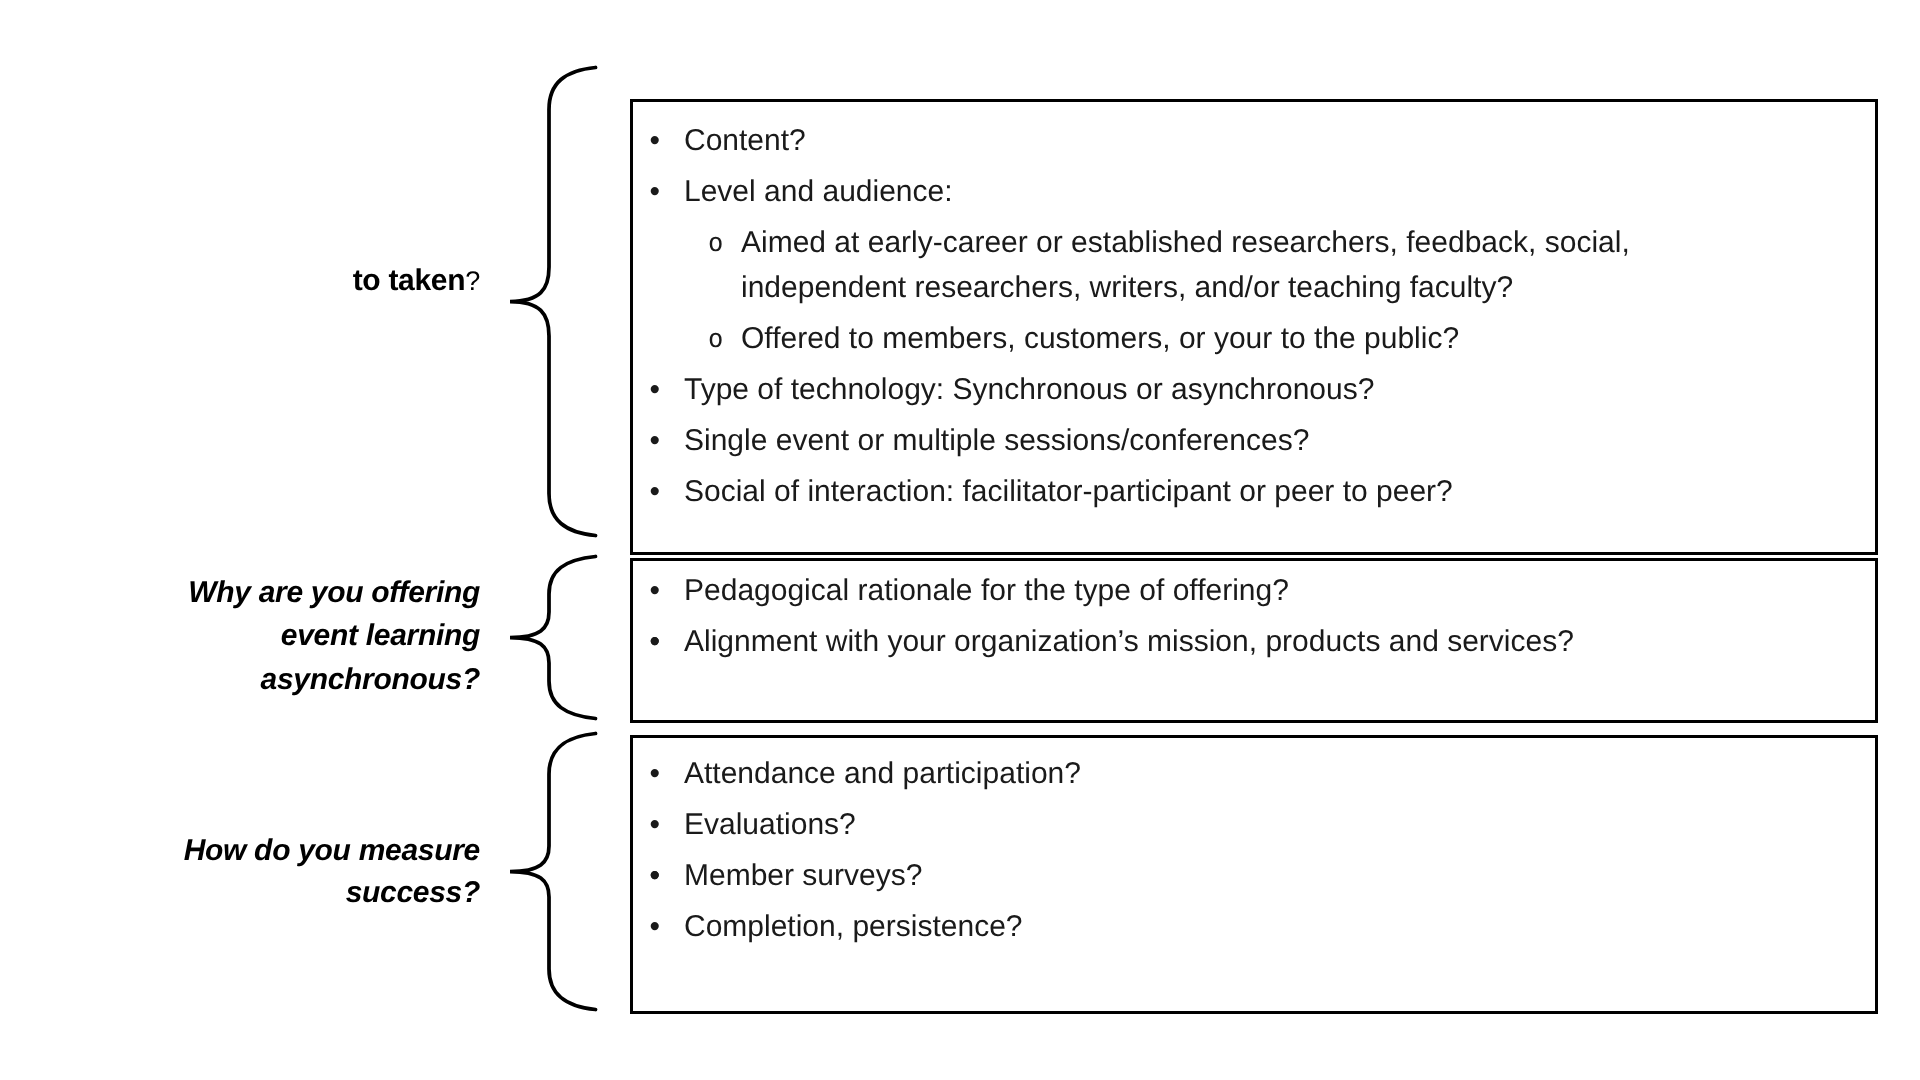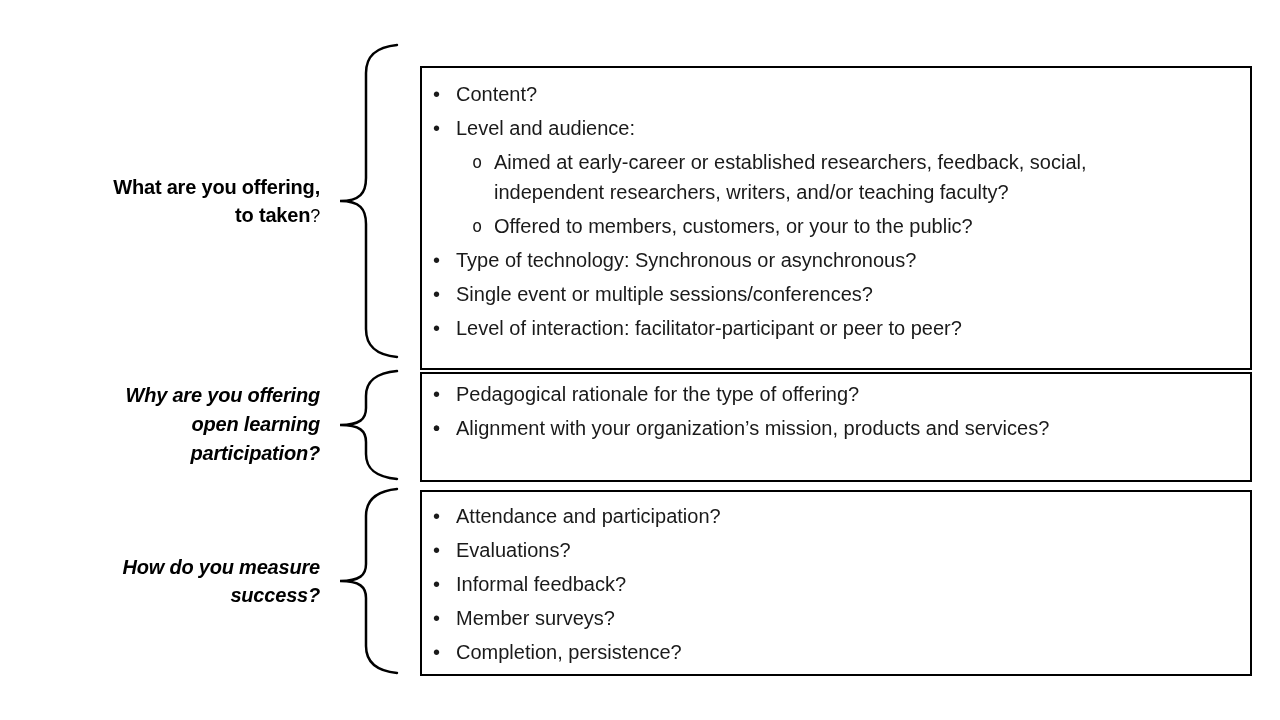--- a/index.html
+++ b/index.html
@@ -91,21 +91,20 @@
     font-size: 17px;
     left: 2px;
   }
 </style>
 </head>
 <body>
 
 <div class="slide">
 
   <div class="side-label label-1">
-    <div class="label-line">What are you offering,</div>
     <div class="label-line"><span>to taken</span><span class="light-q">?</span></div>
   </div>
 
   <svg class="brace brace-1" viewBox="0 0 66 318" aria-hidden="true">
     <path d="M62 3 C42 5,31 13,31 31 L31 136 C31 151,25 159,5 159 C25 159,31 167,31 182 L31 287 C31 305,42 313,62 315"></path>
   </svg>
 
   <div class="content-box box-1">
     <ul>
       <li>
@@ -127,29 +126,29 @@
       <li>
         <span class="marker">•</span>
         <span class="item-text">Type of technology: Synchronous or asynchronous?</span>
       </li>
       <li>
         <span class="marker">•</span>
         <span class="item-text">Single event or multiple sessions/conferences?</span>
       </li>
       <li>
         <span class="marker">•</span>
-        <span class="item-text">Level of interaction: facilitator-participant or peer to peer?</span>
+        <span class="item-text">Social of interaction: facilitator-participant or peer to peer?</span>
       </li>
     </ul>
   </div>
 
   <div class="side-label label-2">
     <div class="label-line">Why are you offering</div>
-    <div class="label-line">open learning</div>
-    <div class="label-line">participation?</div>
+    <div class="label-line">event learning</div>
+    <div class="label-line">asynchronous?</div>
   </div>
 
   <svg class="brace brace-2" viewBox="0 0 66 114" aria-hidden="true">
     <path d="M62 3 C42 5,31 12,31 28 L31 40 C31 51,25 57,5 57 C25 57,31 63,31 74 L31 86 C31 102,42 109,62 111"></path>
   </svg>
 
   <div class="content-box box-2">
     <ul>
       <li>
         <span class="marker">•</span>
@@ -179,21 +178,20 @@
       <li>
         <span class="marker">•</span>
         <span class="item-text">Attendance and participation?</span>
       </li>
       <li>
         <span class="marker">•</span>
         <span class="item-text">Evaluations?</span>
       </li>
       <li>
         <span class="marker">•</span>
-        <span class="item-text">Informal feedback?</span>
       </li>
       <li>
         <span class="marker">•</span>
         <span class="item-text">Member surveys?</span>
       </li>
       <li>
         <span class="marker">•</span>
         <span class="item-text">Completion, persistence?</span>
       </li>
     </ul>

